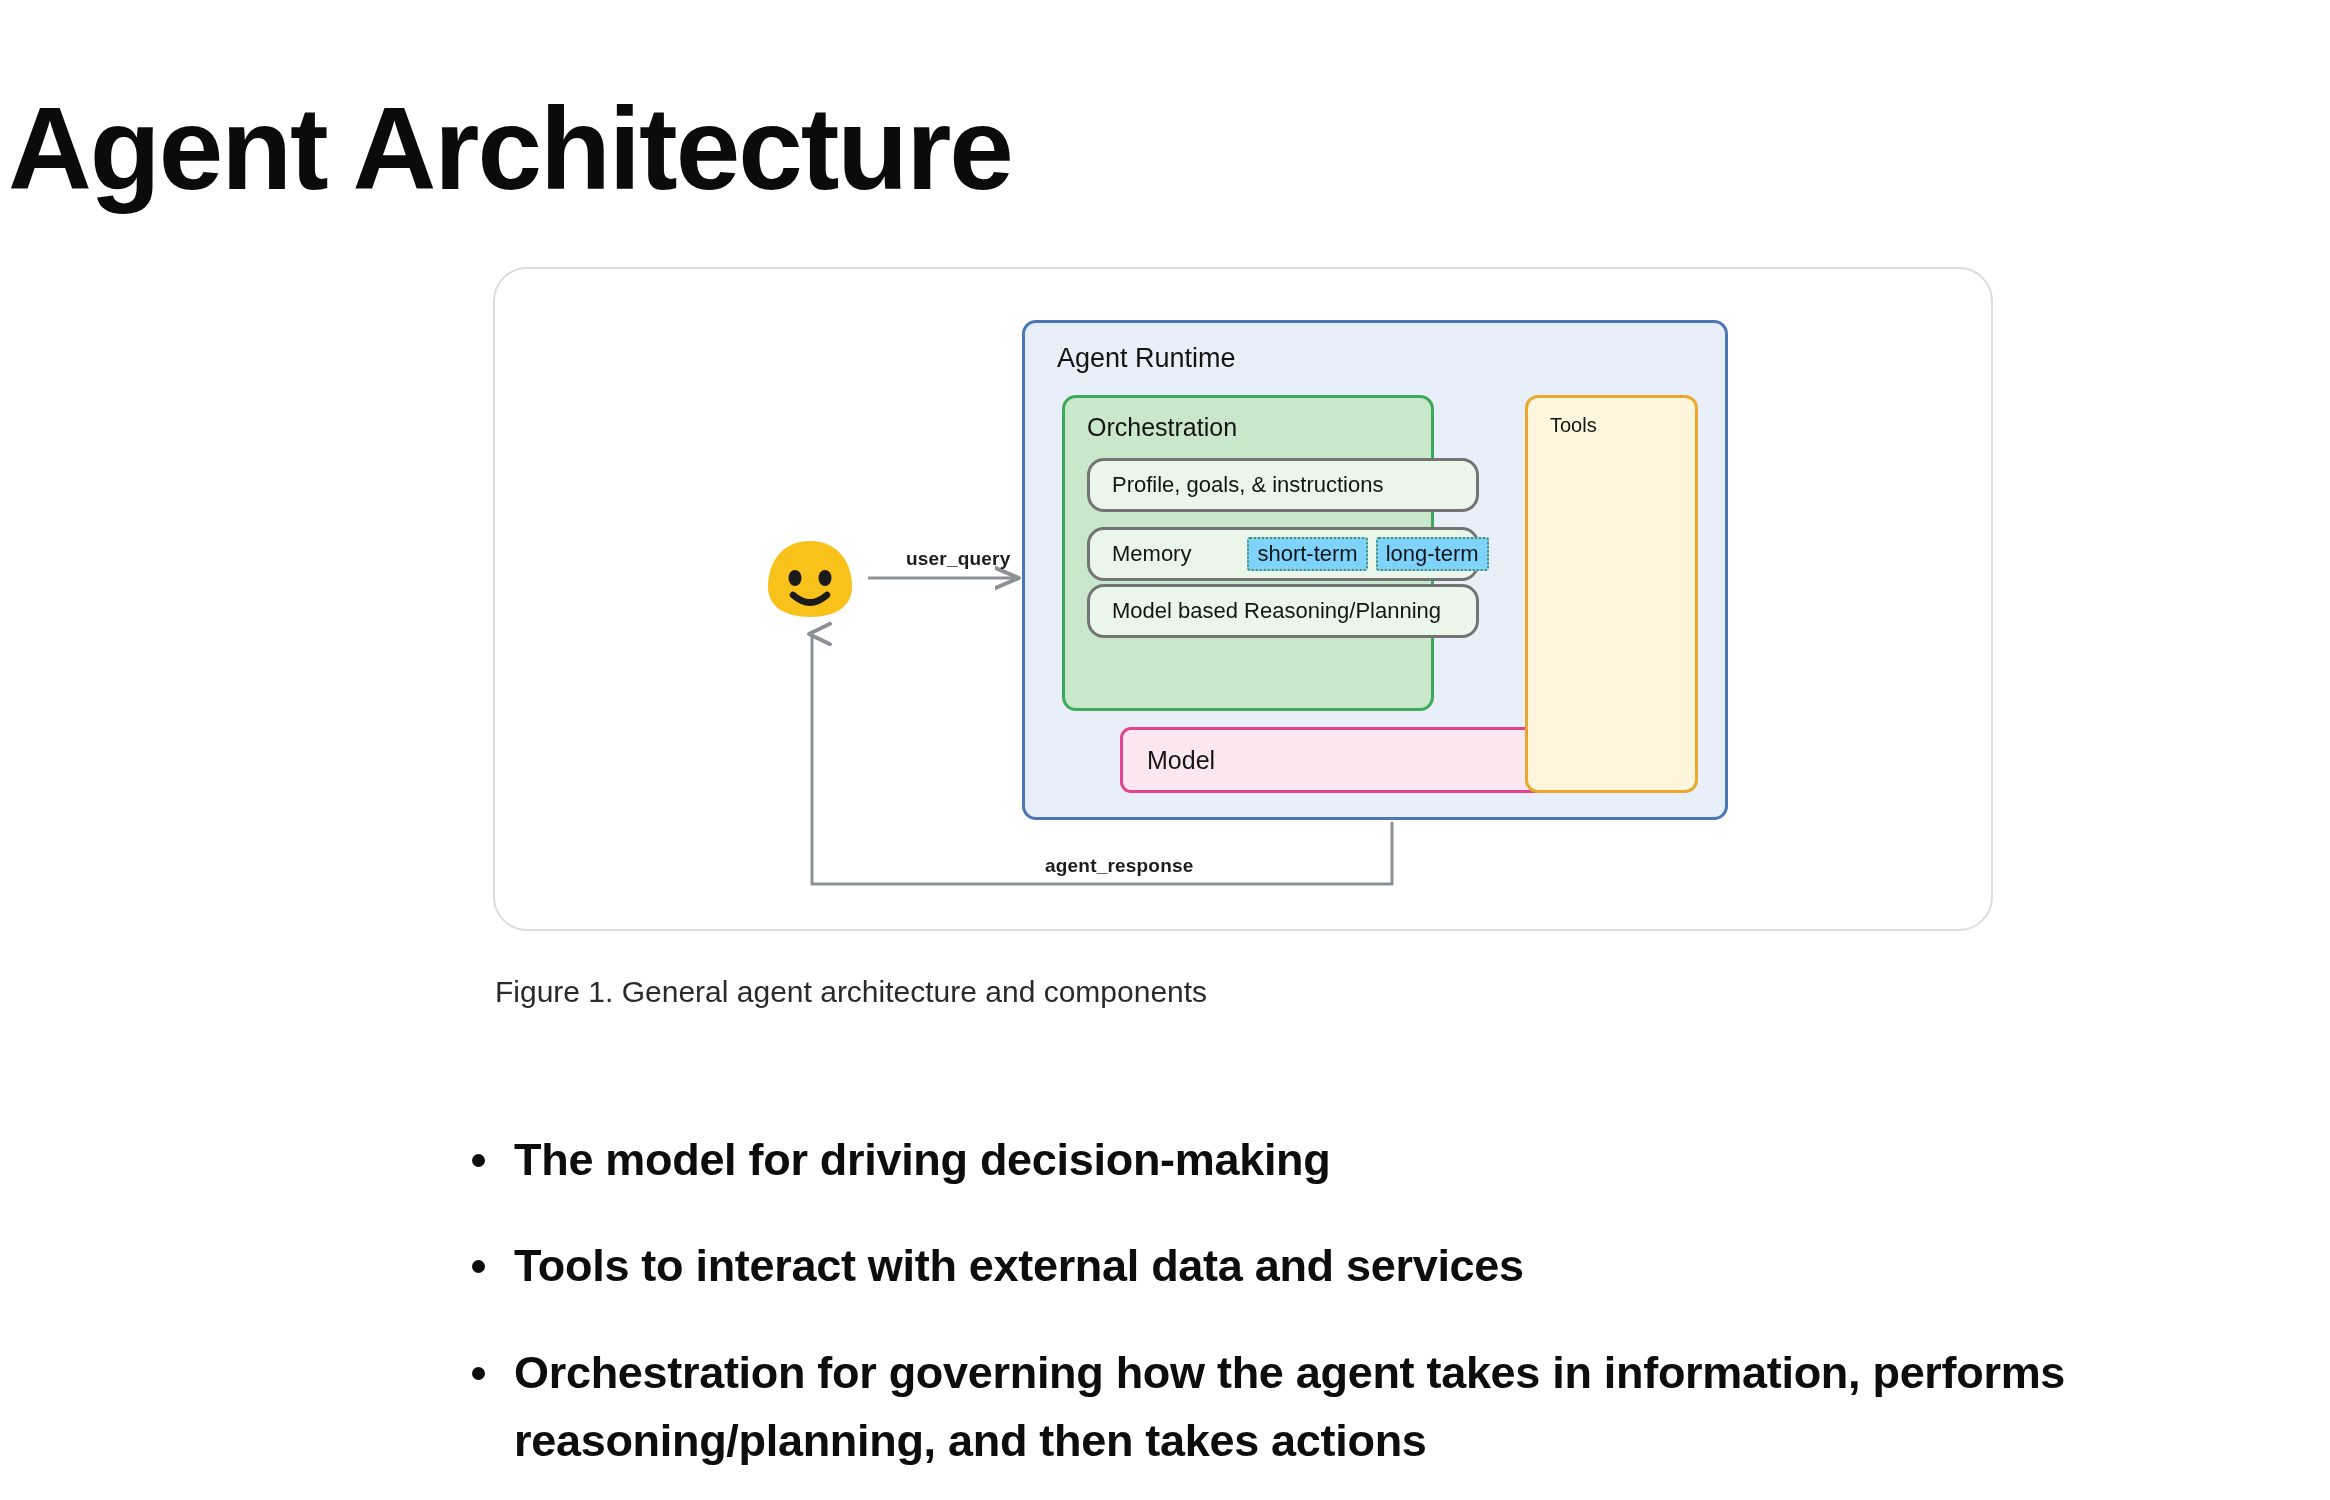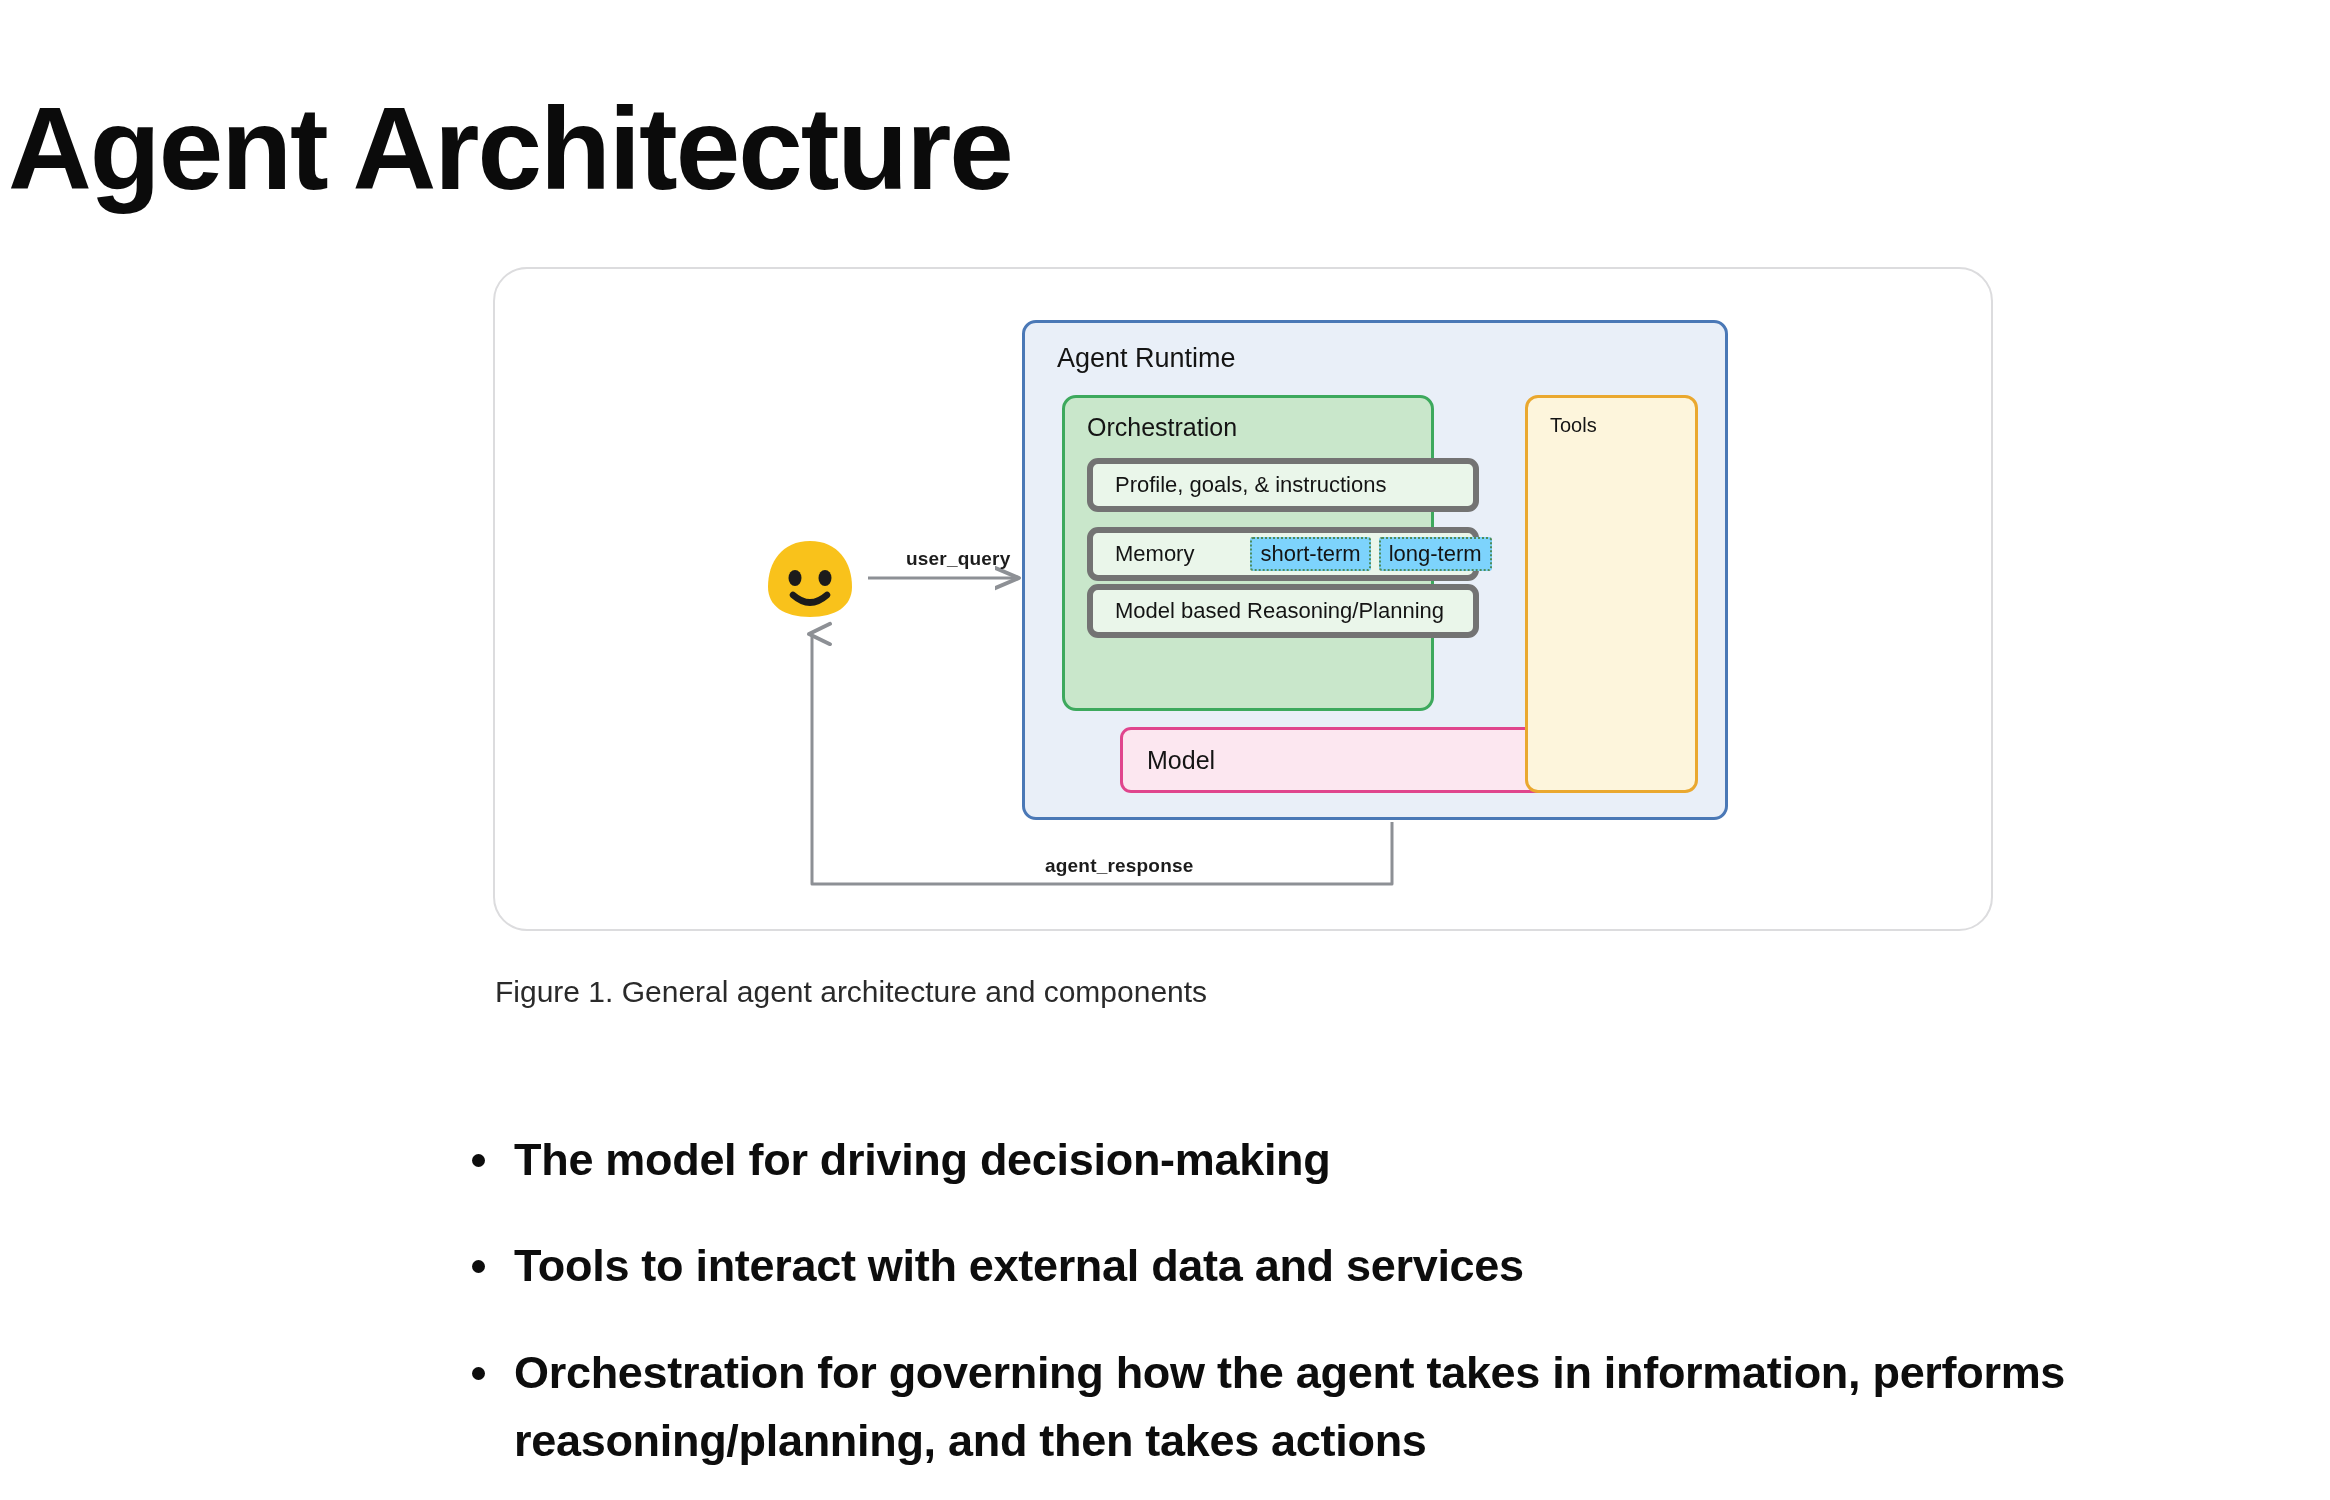--- a/index.html
+++ b/index.html
@@ -115,22 +115,22 @@
     font-weight: 400;
     color: #141414;
   }
 
   .orch-row {
     position: absolute;
     left: 22px;
     width: 392px;
     height: 54px;
     background: #eaf6ea;
-    border: 6px solid #737373;
-    border-radius: 11px;
+    border: 3px solid #737373;
+    border-radius: 17px;
     box-sizing: border-box;
     display: flex;
     align-items: center;
   }
   .orch-row-1 { top: 60px; }
   .orch-row-2 { top: 129px; }
   .orch-row-3 { top: 186px; }
 
   .orch-row-label {
     font-size: 22px;

